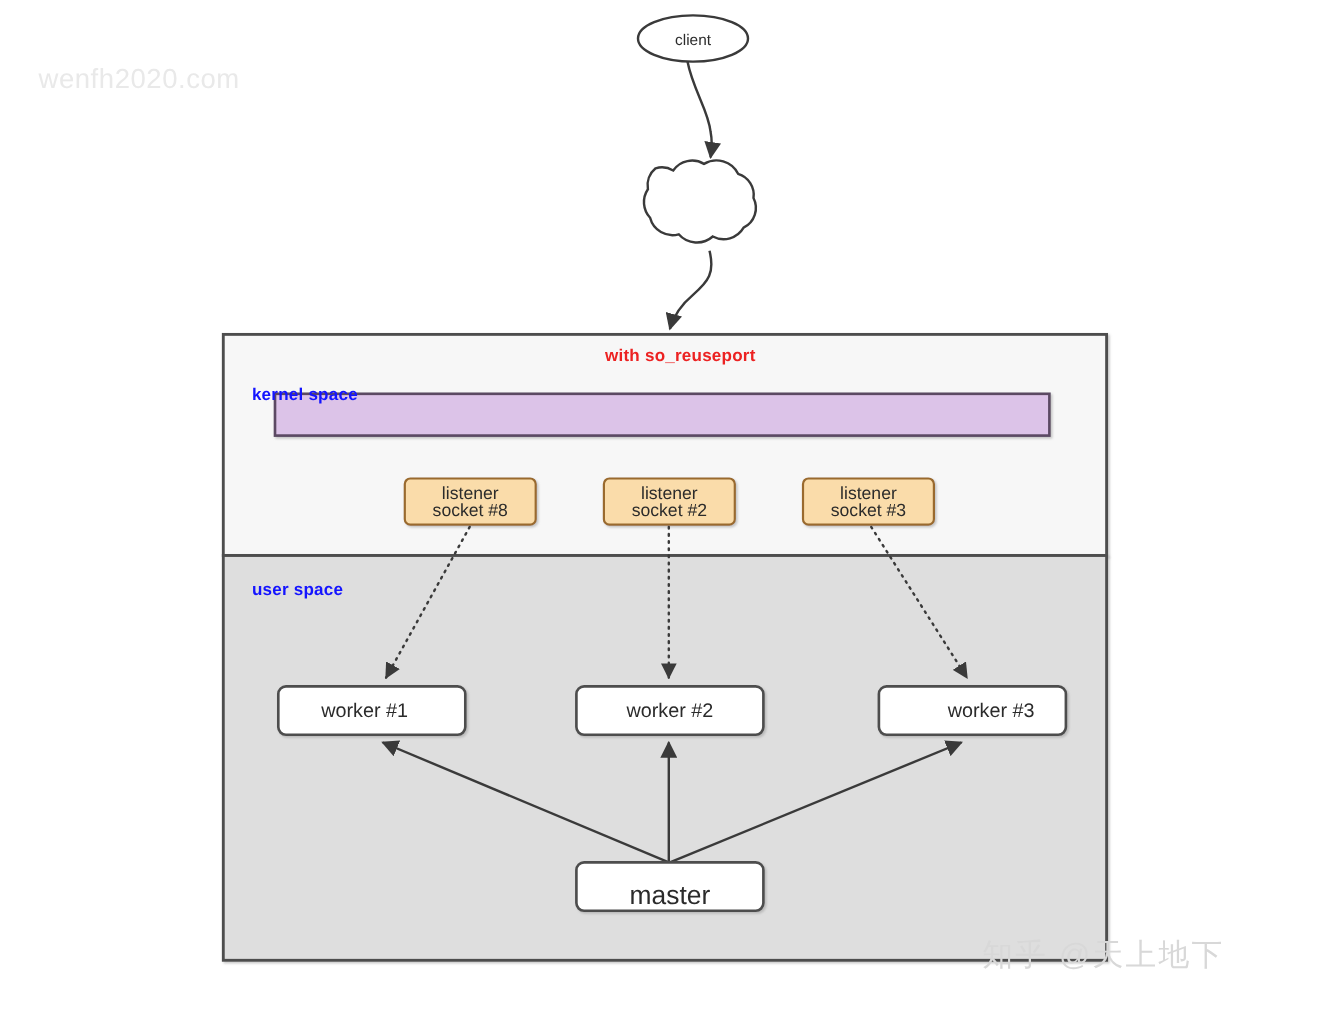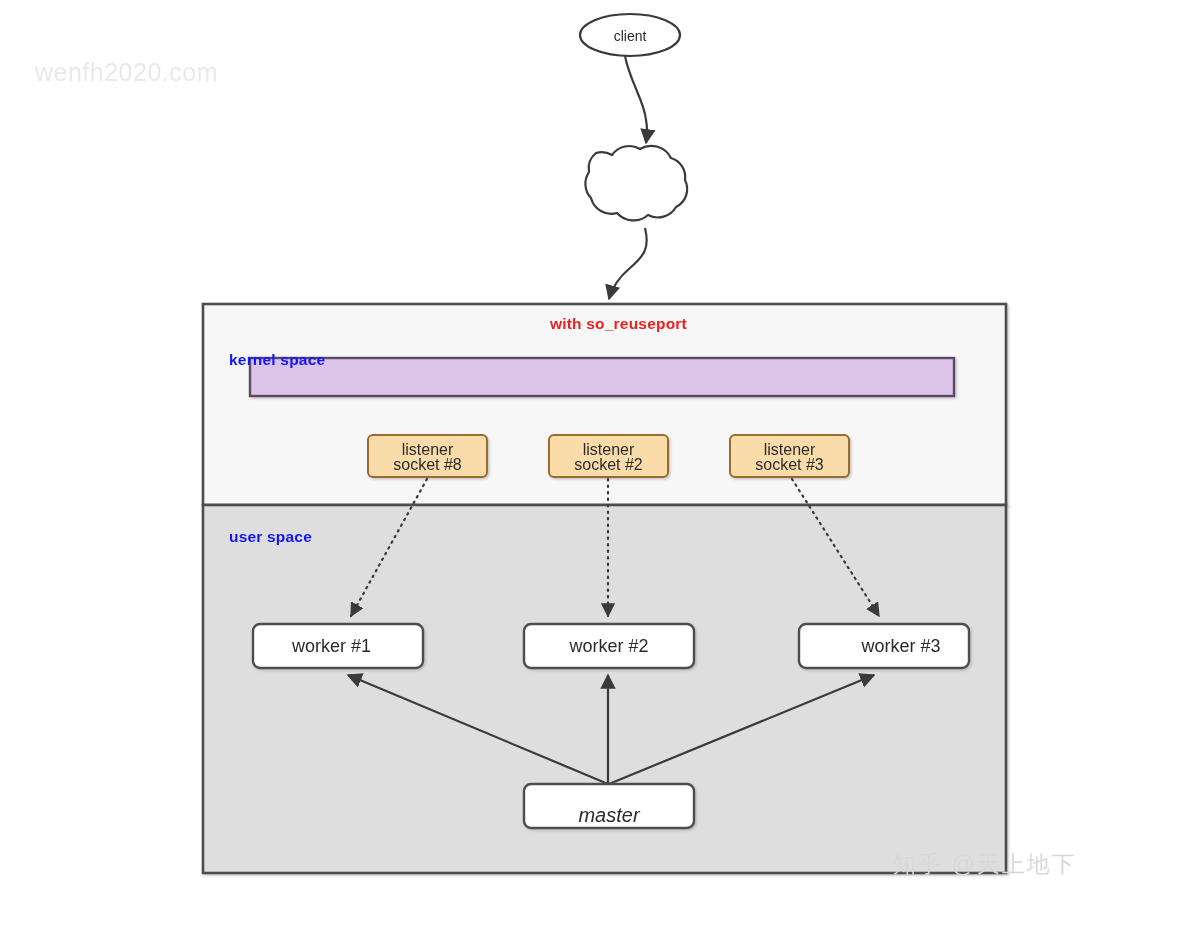--- a/index.html
+++ b/index.html
@@ -75,34 +75,34 @@
   #listener-2-label { left: 549px; top: 437px; width: 119px; }
   #listener-3-label { left: 730px; top: 437px; width: 119px; }
   
   .worker-label {
     font-size: 18px;
     height: 44px;
   }
   #worker-1-label { left: 253px; top: 624px; width: 157px; }
   #worker-2-label { left: 524px; top: 624px; width: 170px; }
   #worker-3-label { left: 799px; top: 624px; width: 204px; }
-  #master-label   { left: 524px; top: 784px; width: 170px; font-size: 20px; height: 62px; font-style: italic; }
+  #master-label   { left: 524px; top: 784px; width: 170px; font-size: 24px; height: 62px; }
   
   #watermark-left {
     position: absolute;
     left: 35px; top: 58px;
     font-size: 25px;
     color: #e9e9e9;
     letter-spacing: .5px;
     user-select: none;
   }
   #watermark-right {
     position: absolute;
     left: 893px; top: 849px;
-    font-size: 23px;
+    font-size: 28px;
     color: #d8d8d8;
     letter-spacing: 2px;
     white-space: nowrap;
     user-select: none;
   }
 </style>
 </head>
 <body>
 
 <div id="stage">

